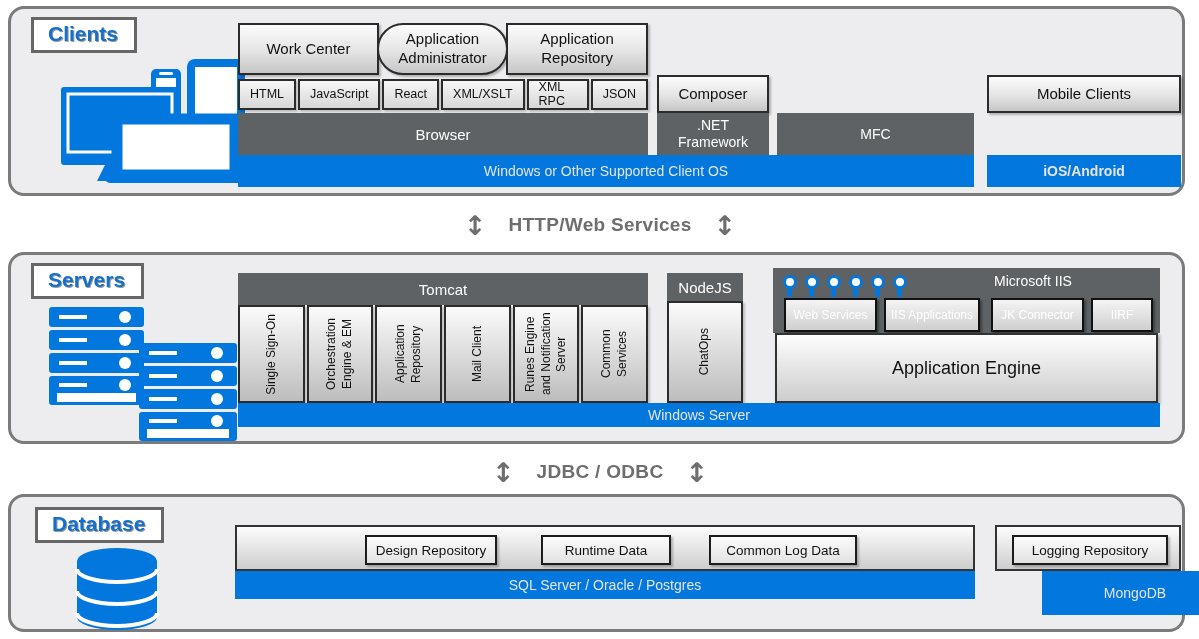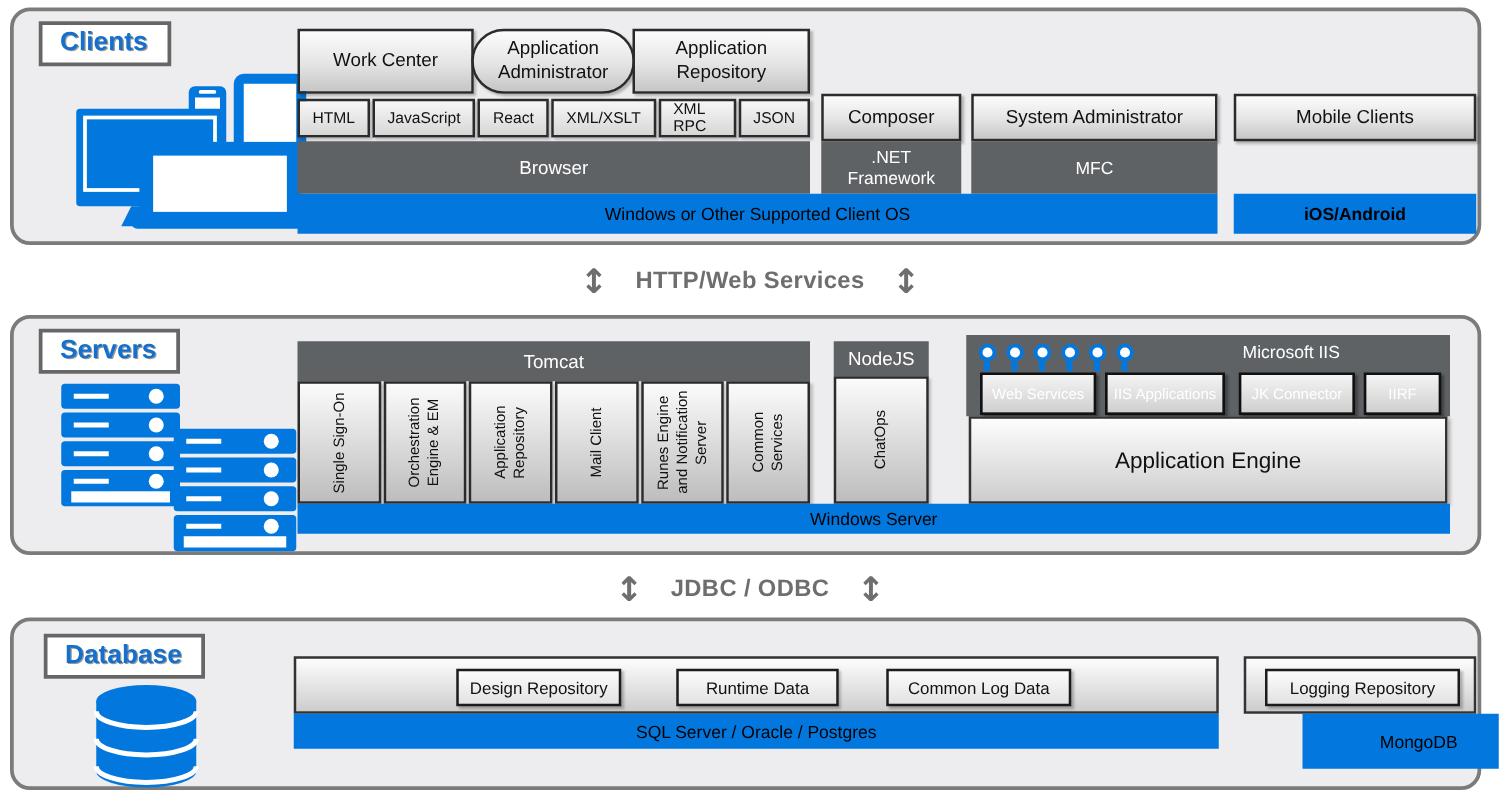--- a/index.html
+++ b/index.html
@@ -9,21 +9,21 @@
          border:3px solid #7b7b7b;border-radius:16px;box-sizing:border-box;}
   #panel-clients{top:6px;height:190px;padding-left:20px;}
   #panel-servers{top:252px;height:192px;}
   #panel-database{top:494px;height:138px;}
   .sec-label{position:absolute;background:#fff;border:3px solid #666;
              font-weight:bold;font-size:21px;color:#1470CC;
              padding:2px 16px 4px 14px;text-shadow:1px 1px 0 #9a9a9a;}
   .abs{position:absolute;box-sizing:border-box;}
   .flexc{display:flex;align-items:center;justify-content:center;}
   .dark{background:#5F6265;color:#fff;}
-  .blue{background:#0277DE;color:#000000;}
+  .blue{background:#0277DE;color:#e5e5e5;}
   .tab{border:2px solid #2b2b2b;
        background:linear-gradient(180deg,#fcfcfc,#e4e4e4 55%,#c6c6c6);
        text-align:center;font-size:15px;line-height:1.25;
        box-shadow:2px 2px 2px rgba(0,0,0,.25);}
   .chip{border:2px solid #2b2b2b;
         background:linear-gradient(180deg,#f7f7f7,#d7d7d7);
         font-size:12.5px;padding:0 10px;height:27px;
         box-shadow:2px 2px 2px rgba(0,0,0,.2);}
   .vcol{border:2px solid #2b2b2b;
         background:linear-gradient(180deg,#fbfbfb,#bdbdbd);
@@ -84,21 +84,20 @@
     <div class="chip flexc">XML/XSLT</div>
     <div class="chip flexc">XML RPC</div>
     <div class="chip flexc">JSON</div>
   </div>
 
   <div class="abs dark flexc barfs15" style="left:227px;top:104px;width:410px;height:42px;">Browser</div>
 
   <div class="abs tab flexc" style="left:646px;top:66px;width:112px;height:38px;">Composer</div>
   <div class="abs dark flexc barfs14" style="left:646px;top:104px;width:112px;height:42px;text-align:center;padding:0 18px;line-height:1.25;">.NET Framework</div>
 
-  <div class="abs tab flexc" style="left:766px;top:66px;width:197px;height:38px;">System Administrator</div>
   <div class="abs dark flexc barfs14" style="left:766px;top:104px;width:197px;height:42px;">MFC</div>
 
   <div class="abs blue flexc barfs14" style="left:227px;top:146px;width:736px;height:32px;">Windows or Other Supported Client OS</div>
 
   <div class="abs tab flexc" style="left:976px;top:66px;width:194px;height:38px;">Mobile Clients</div>
   <div class="abs blue flexc barfs14" style="left:976px;top:146px;width:194px;height:32px;font-weight:bold;">iOS/Android</div>
 </div>
 
 <div class="connector" style="left:420px;top:206px;width:360px;height:38px;">
   <span class="ar">↕</span>

